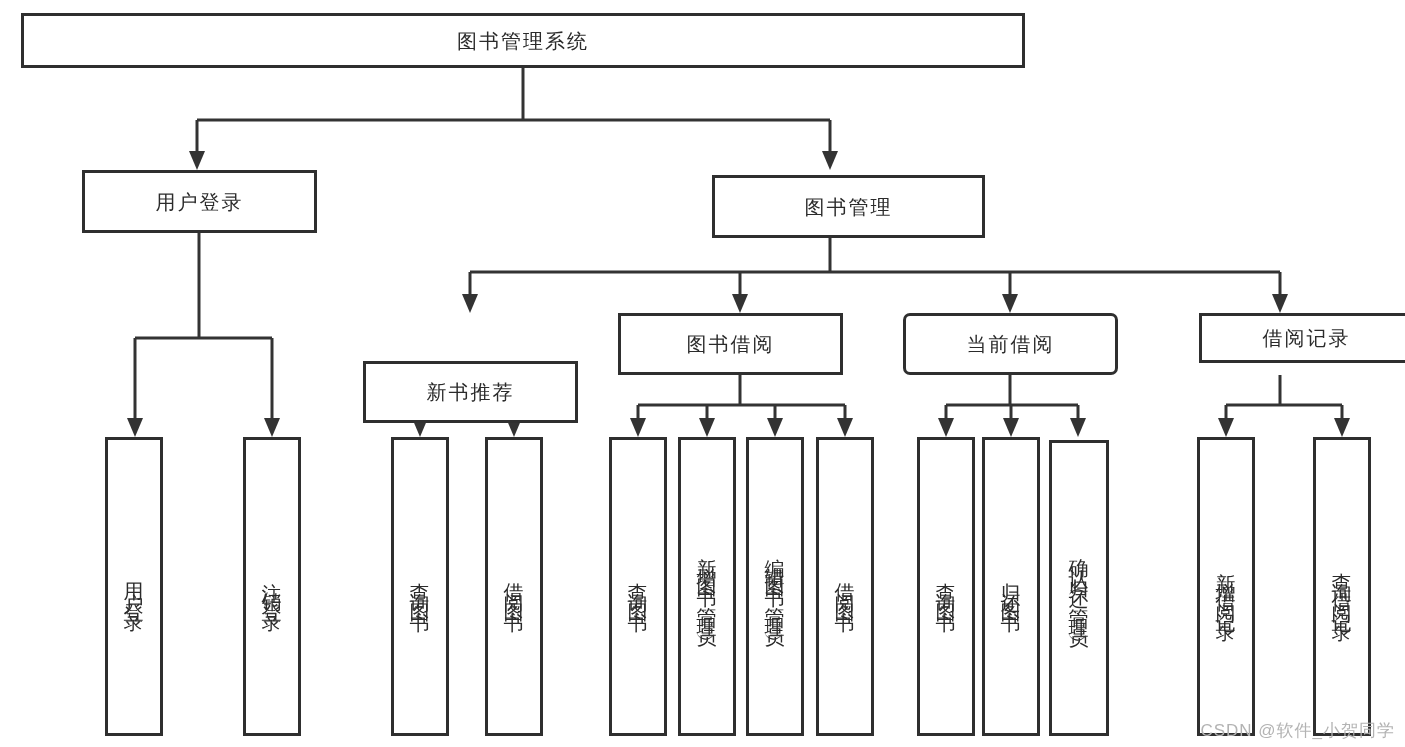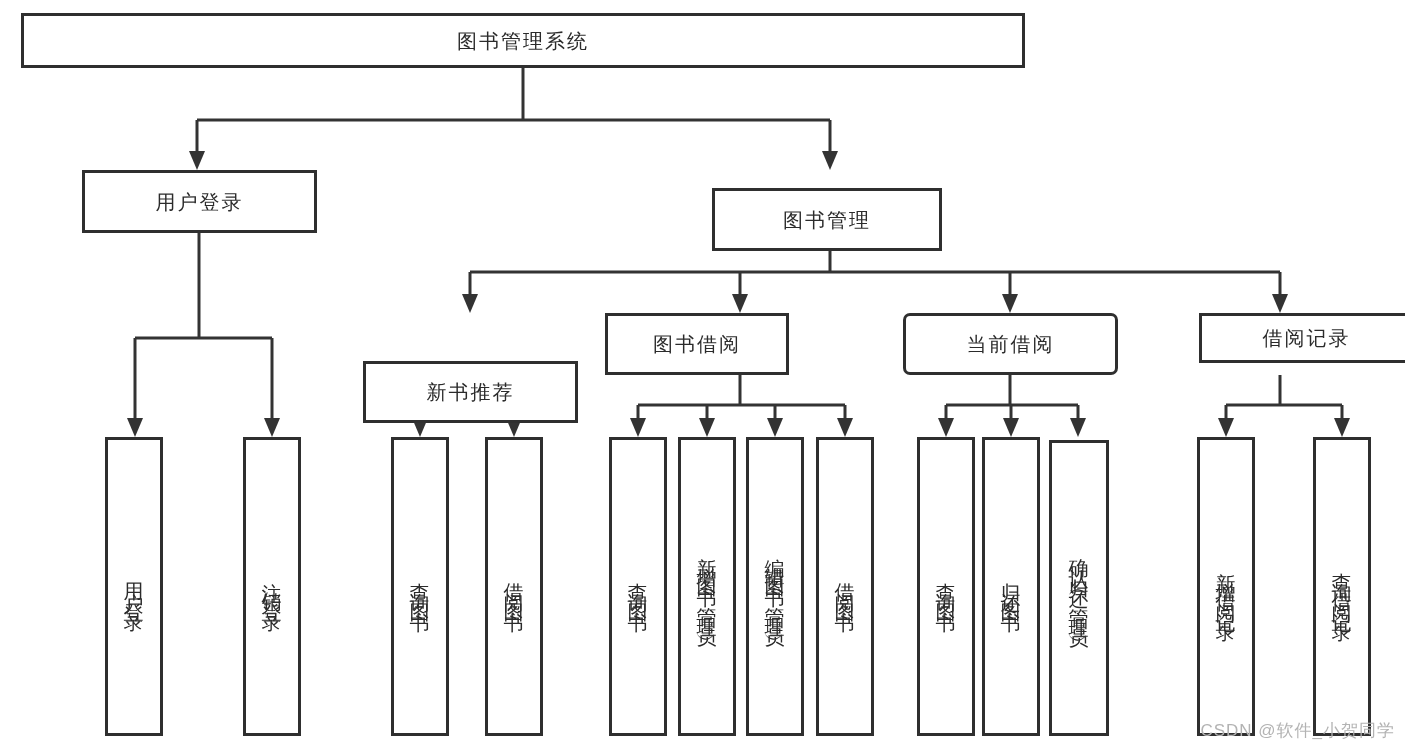--- a/index.html
+++ b/index.html
@@ -141,24 +141,24 @@
       <path class="wire" d="M1226 405 V419"></path>
       <path class="arrowhead" d="M1218 418 H1234 L1226 437 Z"></path>
       <path class="wire" d="M1342 405 V419"></path>
       <path class="arrowhead" d="M1334 418 H1350 L1342 437 Z"></path>
     </g>
   </svg>
 
   <div class="box hbox title-box" style="left:21px; top:13px; width:1004px; height:55px;">图书管理系统</div>
 
   <div class="box hbox" style="left:82px; top:170px; width:235px; height:63px;">用户登录</div>
-  <div class="box hbox" style="left:712px; top:188px; width:230px; height:63px;">图书管理</div>
+  <div class="box hbox" style="left:712px; top:175px; width:273px; height:63px;">图书管理</div>
 
   <div class="box hbox" style="left:363px; top:313px; width:215px; height:62px;margin-top:48px;">新书推荐</div>
-  <div class="box hbox" style="left:605px; top:313px; width:184px; height:62px;">图书借阅</div>
+  <div class="box hbox" style="left:618px; top:313px; width:225px; height:62px;">图书借阅</div>
   <div class="box hbox" style="left:903px; top:313px; width:215px; height:62px;border-radius:7px;">当前借阅</div>
   <div class="box hbox" style="left:1199px; top:313px; width:215px; height:50px;">借阅记录</div>
 
   <div class="box vbox" style="left:105px; top:437px; width:58px; height:299px;">用户登录</div>
   <div class="box vbox" style="left:243px; top:437px; width:58px; height:299px;">注销登录</div>
 
   <div class="box vbox" style="left:391px; top:437px; width:58px; height:299px;">查询图书</div>
   <div class="box vbox" style="left:485px; top:437px; width:58px; height:299px;">借阅图书</div>
 
   <div class="box vbox" style="left:609px; top:437px; width:58px; height:299px;">查询图书</div>

